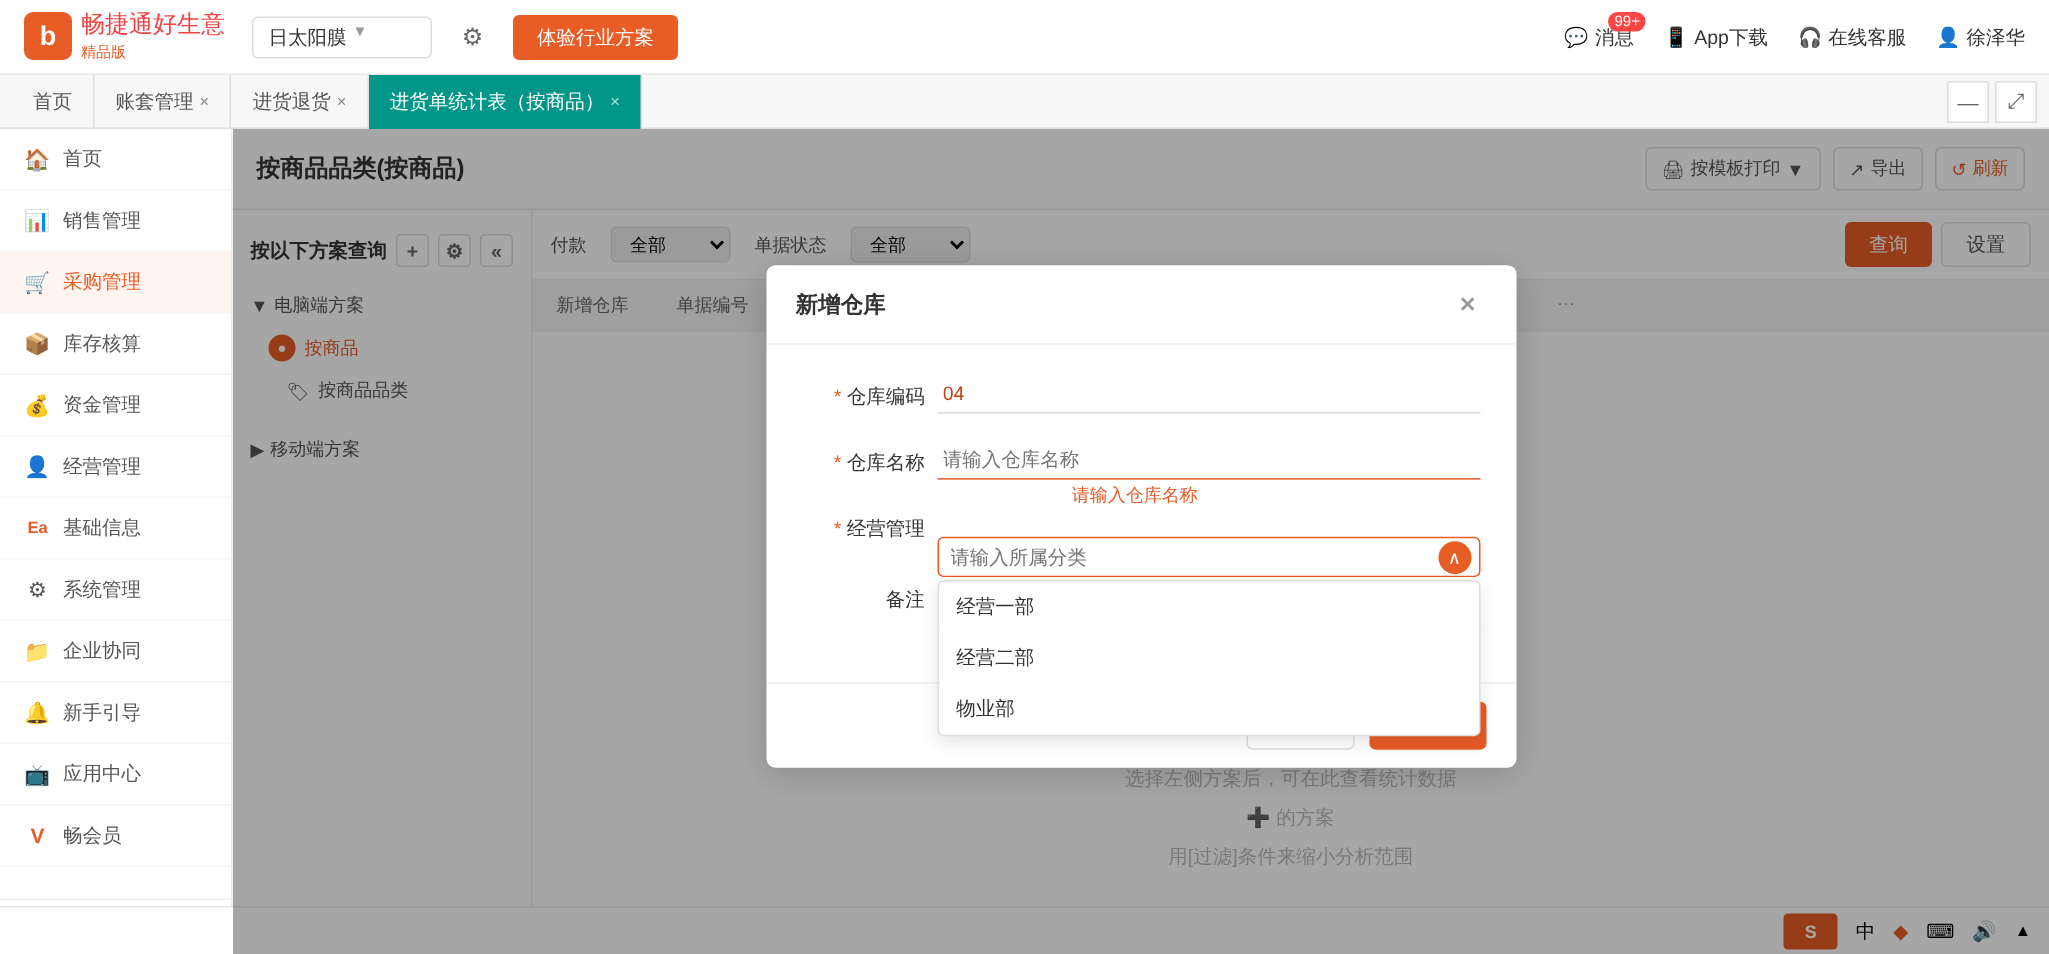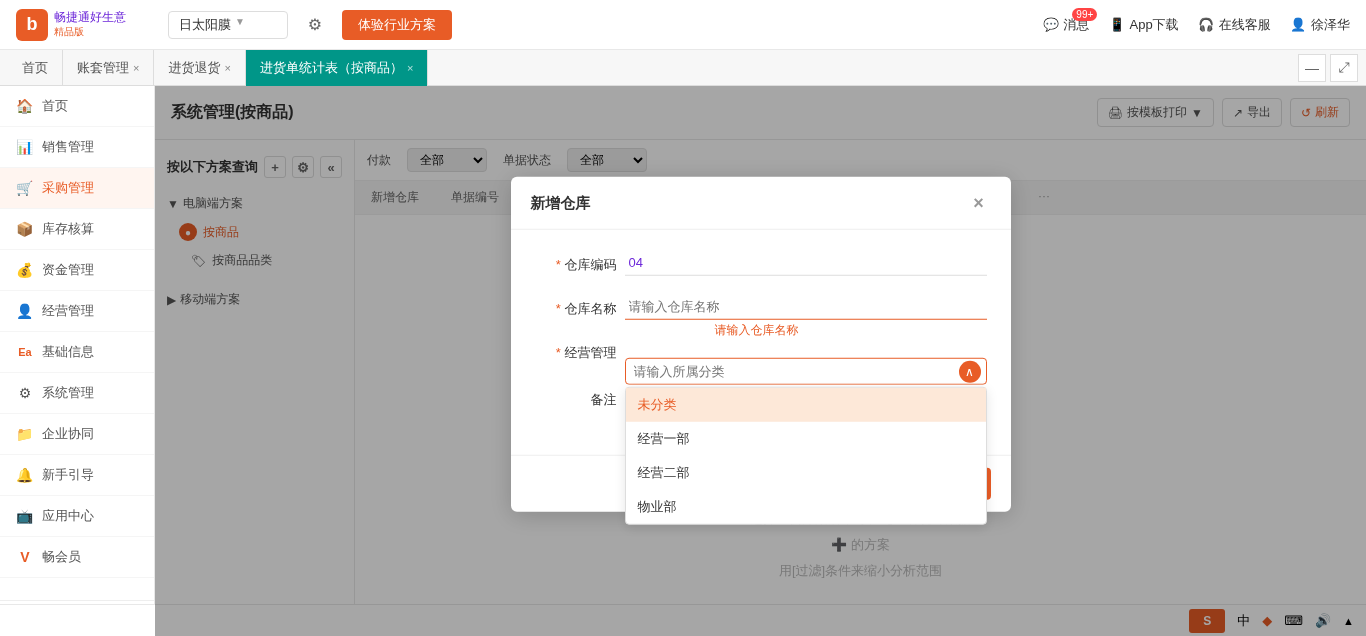--- a/index.html
+++ b/index.html
@@ -21,21 +21,21 @@
       align-items: center;
       gap: 6px;
     }
     .logo-icon {
       width: 32px; height: 32px;
       background: #e85c26;
       border-radius: 6px;
       display: flex; align-items: center; justify-content: center;
       color: #fff; font-size: 18px; font-weight: bold;
     }
-    .logo-text { font-size: 12px; color: #6d28d9; line-height: 1.3; }
+    .logo-text { font-size: 16px; color: #ef4444; line-height: 1.3; }
     .logo-badge { font-size: 10px; color: #e85c26; }
 
     .store-selector {
       display: flex; align-items: flex-start; gap: 4px;
       border: 1px solid #ddd; border-radius: 4px;
       padding: 4px 10px; cursor: pointer; min-width: 120px;
       color: #333;
     }
     .store-selector .arrow { color: #999; font-size: 10px; }
 
@@ -326,21 +326,21 @@
       padding-right: 8px;
     }
     .form-label .required { color: #e85c26; }
     .form-input {
       flex: 1;
       border: none;
       border-bottom: 1px solid #ddd;
       padding: 5px 4px;
       font-size: 13px;
       outline: none;
-      color: #6d28d9;
+      color: #c2410c;
     }
     .form-input.error-border {
       border-bottom: 1px solid #e85c26;
     }
     .error-msg {
       position: absolute;
       left: 90px;
       top: 100%;
       font-size: 12px;
       color: #e85c26;
@@ -604,21 +604,21 @@
 
     <div style="position:absolute;bottom:0;width:100%;display:flex;align-items:center;padding:8px 16px;gap:12px;border-top:1px solid #eee;background:#fff;">
       <span style="cursor:pointer;font-size:16px;color:#999;">⚙</span>
       <span style="cursor:pointer;font-size:16px;color:#999;">🔊</span>
     </div>
   </div>
 
   <div class="content-area">
 
     <div class="page-header">
-      <div class="page-title">系统管理(按商品)</div>
+      <div class="page-title">按商品品类(按商品)</div>
       <div class="page-header-actions">
         <button class="action-btn">
           <span>🖨</span>
           <span>按模板打印</span>
           <span>▼</span>
         </button>
         <button class="action-btn">
           <span>↗</span>
           <span>导出</span>
         </button>
@@ -667,20 +667,24 @@
       <div class="table-area">
         <div class="table-toolbar">
           <span class="toolbar-label">付款</span>
           <select class="toolbar-select">
             <option>全部</option>
           </select>
           <span class="toolbar-label">单据状态</span>
           <select class="toolbar-select">
             <option>全部</option>
           </select>
+          <div class="toolbar-right">
+            <button class="query-btn">查询</button>
+            <button class="set-btn">设置</button>
+          </div>
         </div>
 
         <div class="table-header">
           <div>新增仓库</div>
           <div>单据编号</div>
           <div>单据状态</div>
           <div>商品</div>
           <div class="th-more">···</div>
         </div>
 
@@ -730,21 +734,20 @@
           <div class="form-label">
             <span class="required">* </span>
             <span>经营管理</span>
           </div>
           <div class="form-select-wrap">
             <input class="form-select-input" type="text" placeholder="请输入所属分类" style="">
             <div class="form-select-arrow">∧</div>
 
             
             <div class="dropdown-list">
-              <div class="dropdown-item selected">未分类</div>
               <div class="dropdown-item">经营一部</div>
               <div class="dropdown-item">经营二部</div>
               <div class="dropdown-item">物业部</div>
             </div>
           </div>
         </div>
 
         <div class="form-row" style="">
           <div class="form-label">备注</div>
           <textarea class="form-textarea" style=""></textarea>

